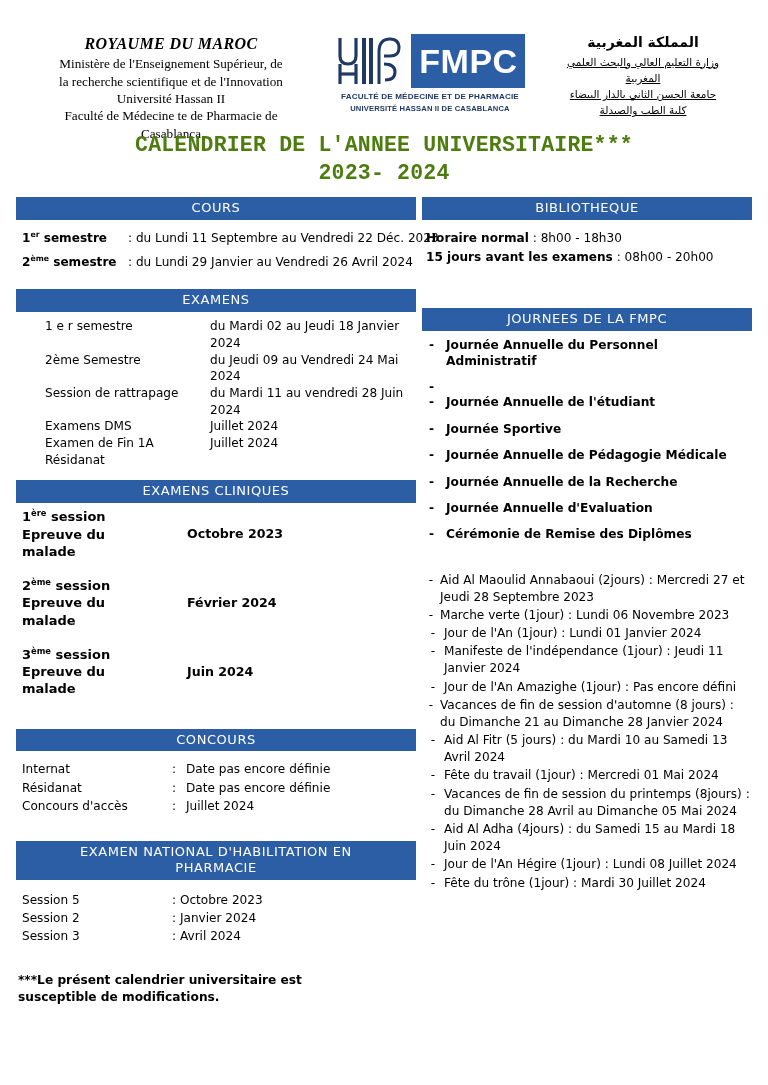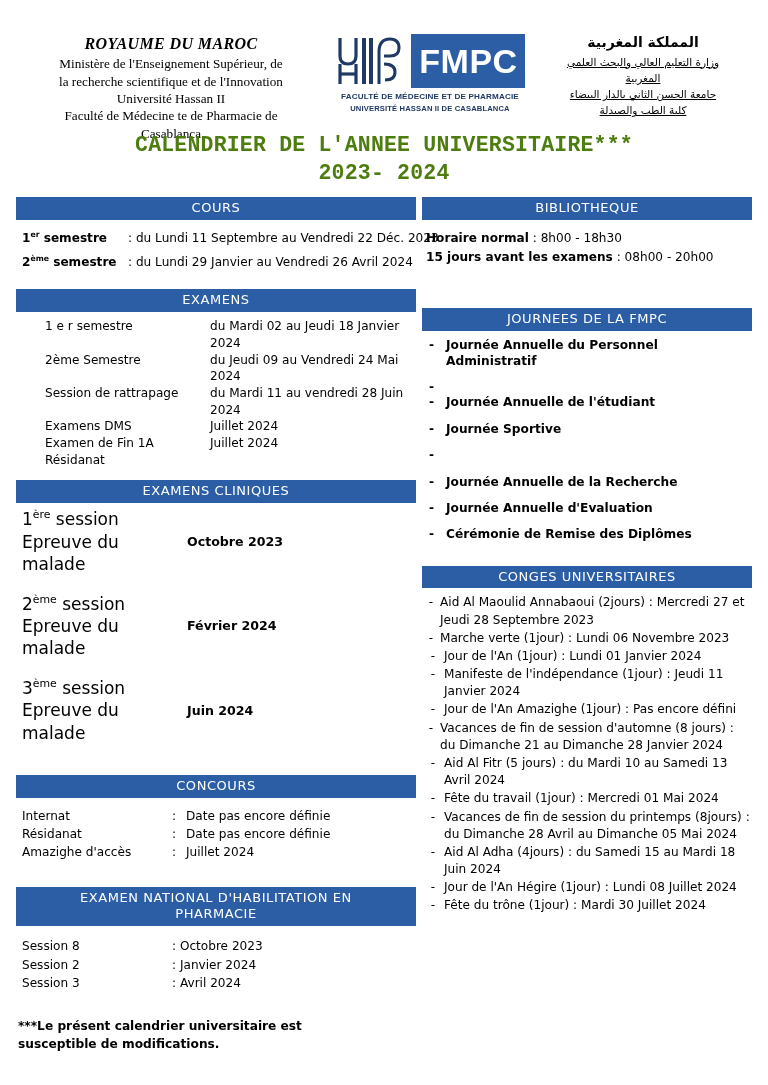--- a/index.html
+++ b/index.html
@@ -185,23 +185,23 @@
   
   .clin-body { padding: 5px 0 0 6px; }
   .clin-block {
     display: flex;
     align-items: center;
     margin-bottom: 17px;
   }
   .clin-left {
     width: 165px;
     flex: 0 0 165px;
-    font-weight: normal;
+    font-weight: bold;
     line-height: 1.32;
-    font-size: 17px;
+    font-size: 13px;
   }
   .clin-right { font-weight: bold; font-size: 12.6px; }
 
   
   .conc-body { padding: 9px 0 0 6px; }
   .conc-row { display: flex; line-height: 1.5; }
   .conc-label { width: 150px; flex: 0 0 150px; }
   .conc-colon { width: 14px; flex: 0 0 14px; }
   .conc-val { }
 
@@ -396,35 +396,35 @@
           <span class="conc-label">Internat</span>
           <span class="conc-colon">:</span>
           <span class="conc-val">Date pas encore définie</span>
         </div>
         <div class="conc-row">
           <span class="conc-label">Résidanat</span>
           <span class="conc-colon">:</span>
           <span class="conc-val">Date pas encore définie</span>
         </div>
         <div class="conc-row">
-          <span class="conc-label">Amazighe d'accès</span>
+          <span class="conc-label">Concours d'accès</span>
           <span class="conc-colon">:</span>
           <span class="conc-val">Juillet 2024</span>
         </div>
       </div>
 
       <div class="sec-gap-26"></div>
 
       <div class="bar two-line">
         <span>EXAMEN NATIONAL D'HABILITATION EN</span><br>
         <span>PHARMACIE</span>
       </div>
       <div class="hab-body body-txt">
         <div class="hab-row">
-          <span class="hab-label">Session 8</span>
+          <span class="hab-label">Session 5</span>
           <span class="hab-val">: Octobre 2023</span>
         </div>
         <div class="hab-row">
           <span class="hab-label">Session 2</span>
           <span class="hab-val">: Janvier 2024</span>
         </div>
         <div class="hab-row">
           <span class="hab-label">Session 3</span>
           <span class="hab-val">: Avril 2024</span>
         </div>
@@ -459,38 +459,38 @@
         <div class="jour-item">
           <span class="jour-dash">-</span>
           <span>Journée Annuelle de l'étudiant</span>
         </div>
         <div class="jour-item">
           <span class="jour-dash">-</span>
           <span>Journée Sportive</span>
         </div>
         <div class="jour-item">
           <span class="jour-dash">-</span>
+          <span>Journée Annuelle de Pédagogie Médicale</span>
         </div>
         <div class="jour-item">
           <span class="jour-dash">-</span>
           <span>Journée Annuelle de la Recherche</span>
         </div>
         <div class="jour-item">
           <span class="jour-dash">-</span>
           <span>Journée Annuelle d'Evaluation</span>
         </div>
         <div class="jour-item">
           <span class="jour-dash">-</span>
           <span>Cérémonie de Remise des Diplômes</span>
         </div>
       </div>
 
       <div class="sec-gap-12"></div>
 
-      <div class="bar">CONGES UNIVERSITAIRES</div>
       <div class="conges-body body-txt">
         <div class="conges-item">
           <span class="conges-dash">-</span>
           <span class="conges-text">Aid Al Maoulid Annabaoui (2jours) : Mercredi 27 et Jeudi 28 Septembre 2023</span>
         </div>
         <div class="conges-item">
           <span class="conges-dash">-</span>
           <span class="conges-text">Marche verte (1jour) : Lundi 06 Novembre 2023</span>
         </div>
         <div class="conges-item">

